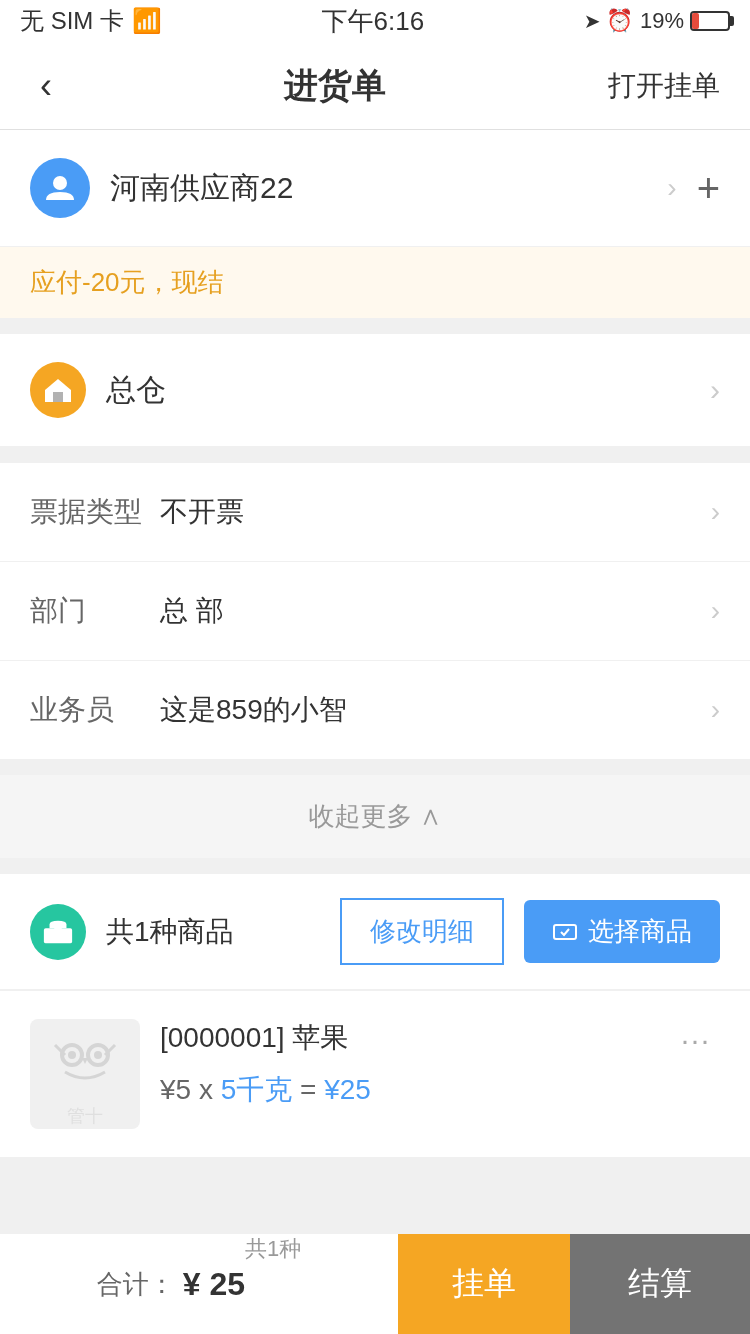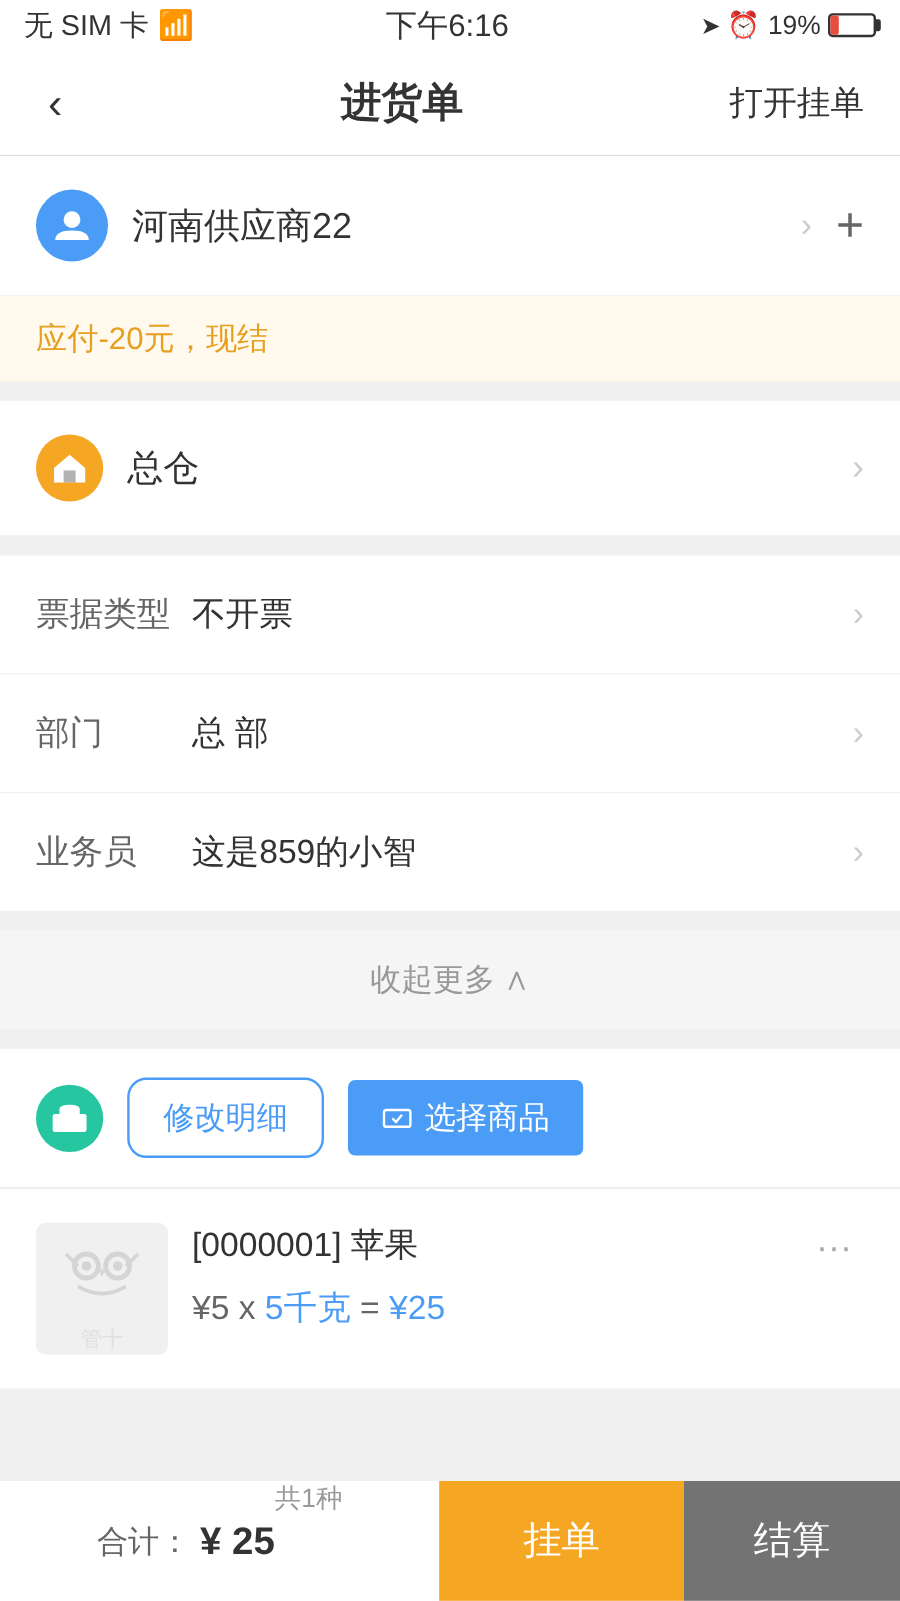--- a/index.html
+++ b/index.html
@@ -147,21 +147,21 @@
     }
     .products-icon {
       width: 56px; height: 56px; border-radius: 50%; background: #26c6a0;
       display: flex; align-items: center; justify-content: center;
       flex-shrink: 0;
     }
     .products-icon svg { width: 32px; height: 32px; }
     .products-count { flex: 1; font-size: 28px; color: #333; }
     .btn-edit {
       border: 2px solid #4a9cf6; color: #4a9cf6; background: transparent;
-      padding: 14px 28px; border-radius: 16px; font-size: 26px; cursor: pointer;
+      padding: 14px 28px; border-radius: 0; font-size: 26px; cursor: pointer;
     }
     .btn-select {
       background: #4a9cf6; color: white; border: none;
       padding: 14px 28px; border-radius: 6px; font-size: 26px; cursor: pointer;
       display: flex; align-items: center; gap: 10px;
     }
 
     
     .product-item {
       background: #fff;
@@ -201,21 +201,21 @@
       height: 100px;
     }
     .total-section {
       flex: 1; display: flex; flex-direction: row;
       justify-content: center; padding: 0 30px;
     }
     .total-label { font-size: 26px; color: #666; display: flex; align-items: center; gap: 8px; }
     .total-count { font-size: 22px; color: #999; }
     .btn-hang {
       background: #f5a623; color: white; border: none;
-      width: 204px; font-size: 32px; cursor: pointer;
+      width: 172px; font-size: 32px; cursor: pointer;
     }
     .btn-checkout {
       background: #737373; color: white; border: none;
       width: 180px; font-size: 32px; cursor: pointer;
     }
 
     
     .bottom-spacer { height: 110px; }
   </style>
 </head>
@@ -302,20 +302,21 @@
   <div style="height:16px; background:#f0f0f0;"></div>
 
   <div class="products-header">
     <div class="products-icon">
       <svg width="34" height="28" viewBox="0 0 34 28" fill="white">
         <rect x="2" y="10" width="30" height="16" rx="2"></rect>
         <path d="M8 10 L8 6 Q8 2 17 2 Q26 2 26 6 L26 10"></path>
         <rect x="13" y="8" width="8" height="4" rx="1"></rect>
       </svg>
     </div>
+    <span class="products-count">共1种商品</span>
     <button class="btn-edit">修改明细</button>
     <button class="btn-select">
       <svg width="26" height="22" viewBox="0 0 26 22" fill="white">
         <rect x="2" y="4" width="22" height="14" rx="2" fill="none" stroke="white" stroke-width="2"></rect>
         <path d="M9 11 L12 14 L17 8" stroke="white" stroke-width="2" fill="none"></path>
       </svg>
       <span>选择商品</span>
     </button>
   </div>
 

